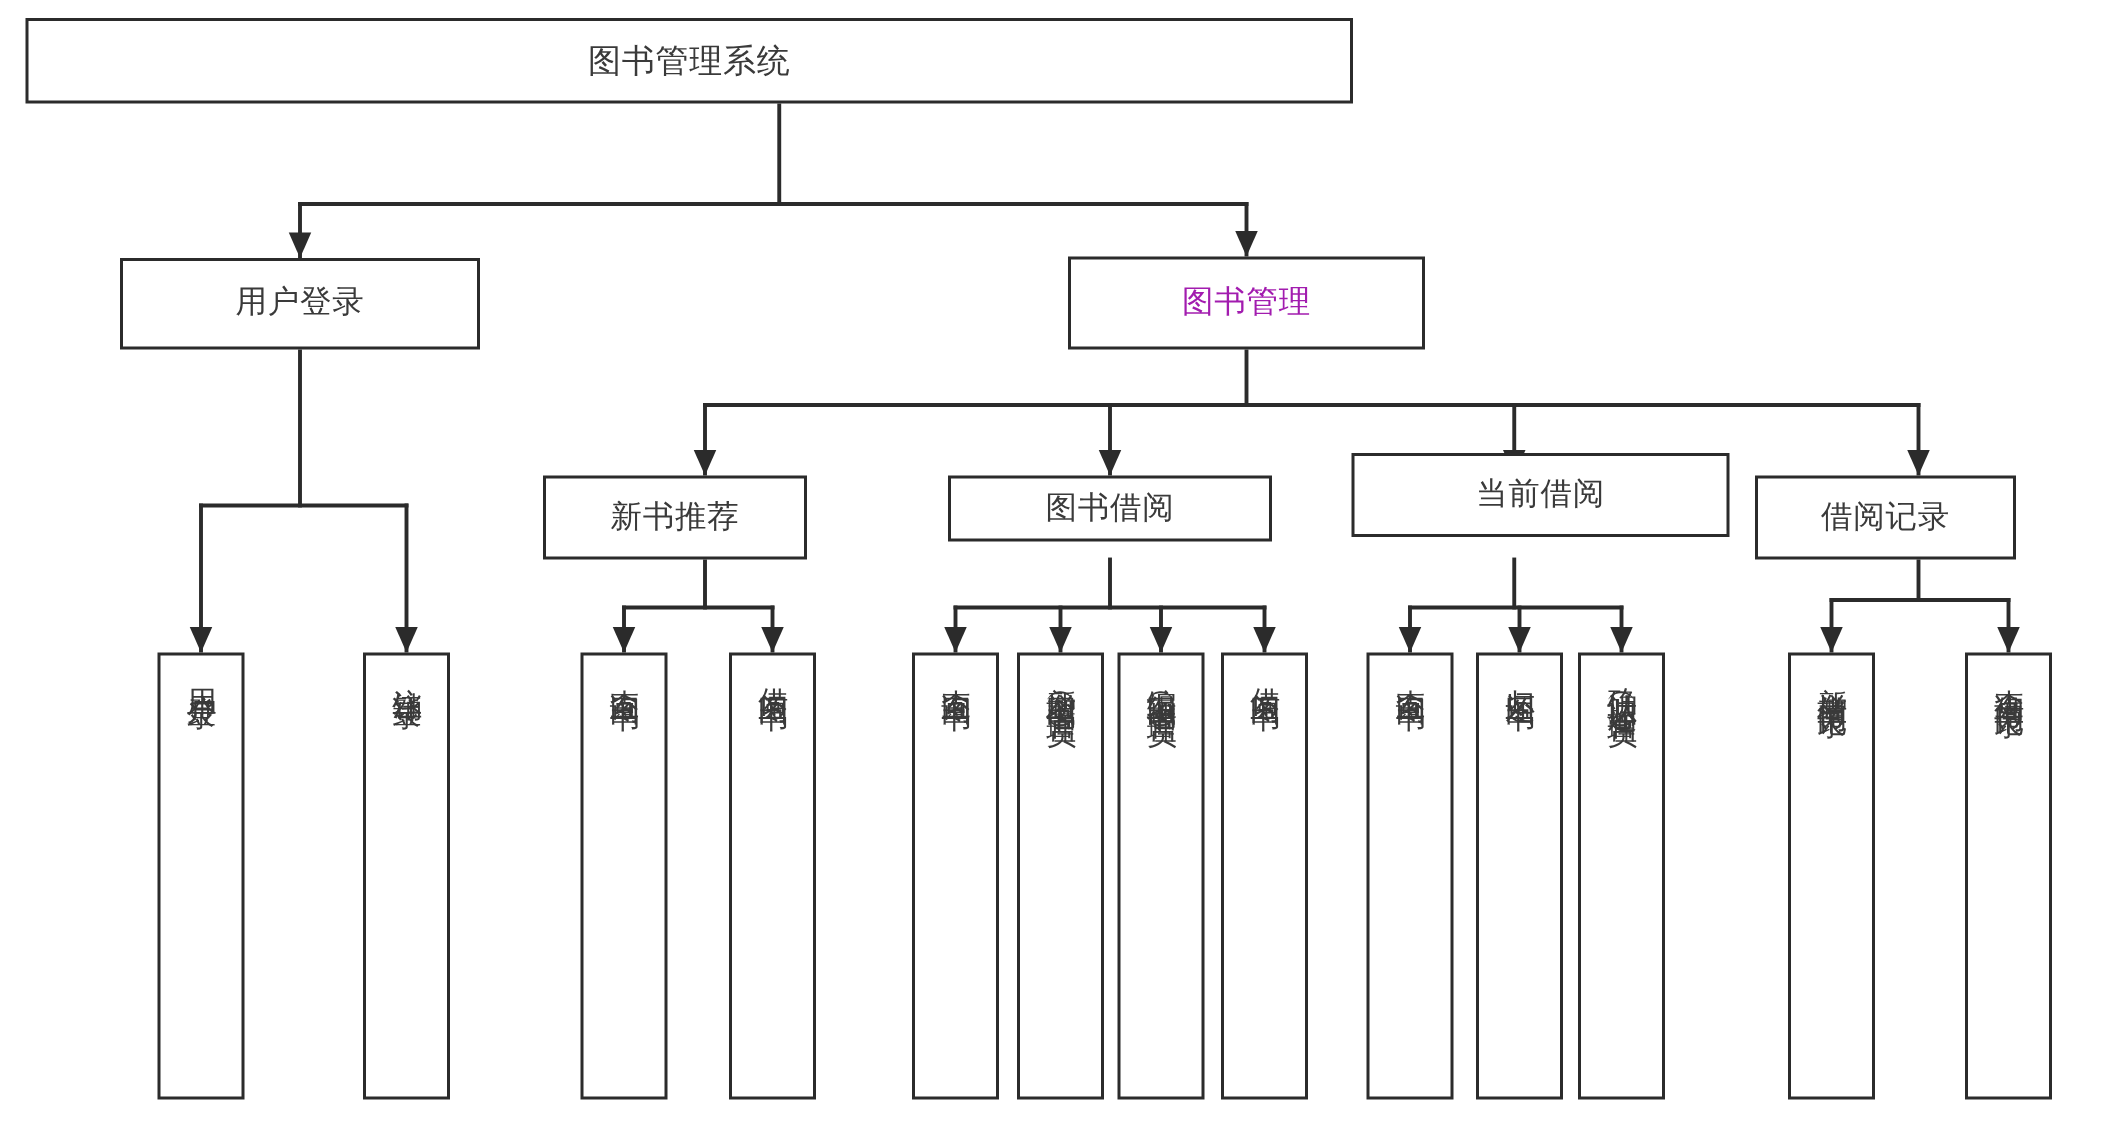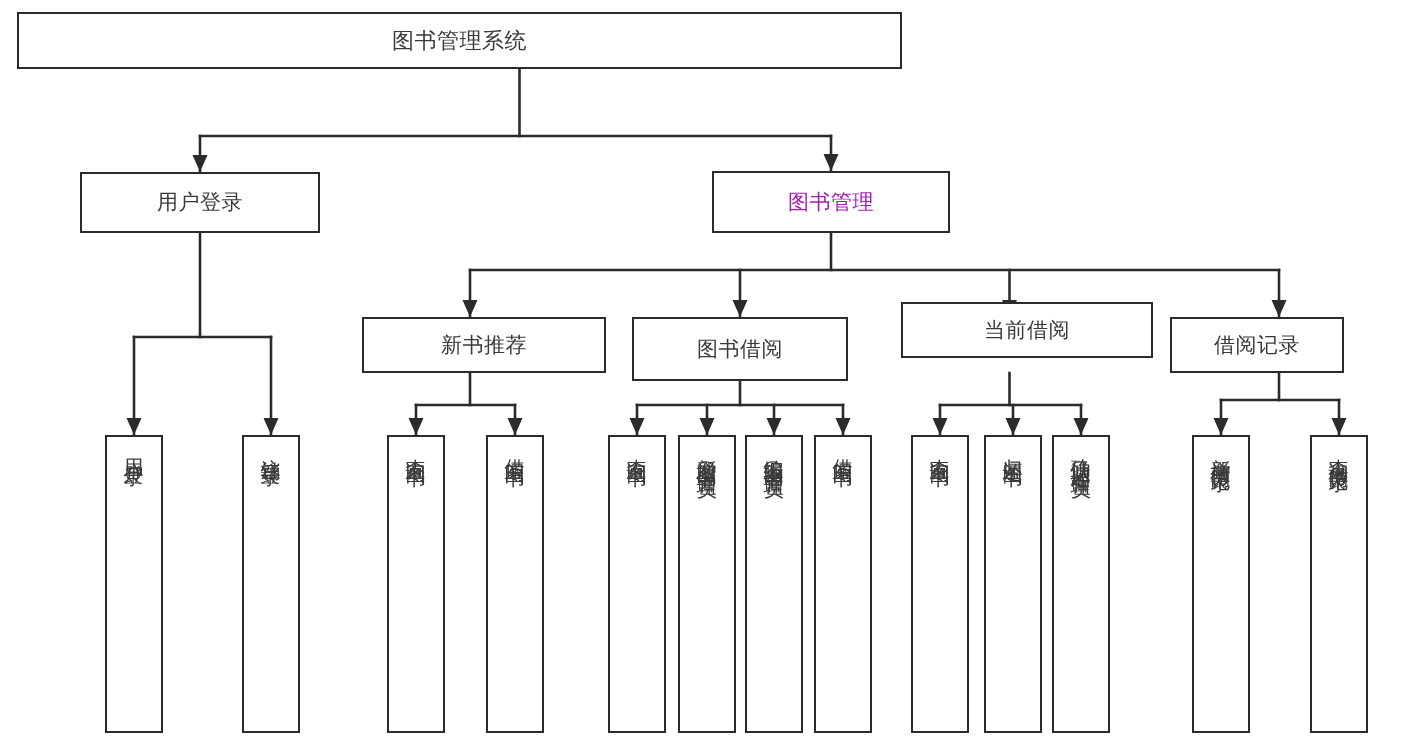--- a/index.html
+++ b/index.html
@@ -135,24 +135,24 @@
   <div id="nodes">
       <div class="node root" style="left: 17px; top: 12px; width: 885px; height: 57px; border-color: rgb(43, 43, 43); background: rgb(255, 255, 255);">
         <span class="node-label" style="color: rgb(58, 58, 58);">图书管理系统</span>
       </div>
       <div class="node branch" style="left: 80px; top: 172px; width: 240px; height: 61px; border-color: rgb(43, 43, 43); background: rgb(255, 255, 255);">
         <span class="node-label" style="color: rgb(58, 58, 58);">用户登录</span>
       </div>
       <div class="node branch" style="left: 712px; top: 171px; width: 238px; height: 62px; border-color: rgb(43, 43, 43); background: rgb(255, 255, 255);">
         <span class="node-label" style="color: #a21caf;">图书管理</span>
       </div>
-      <div class="node branch" style="left: 362px; top: 317px; width: 244px; height: 56px; border-color: rgb(43, 43, 43); background: rgb(255, 255, 255);">
+      <div class="node branch" style="left: 362px; top: 317px; width: 176px; height: 56px; border-color: rgb(43, 43, 43); background: rgb(255, 255, 255);">
         <span class="node-label" style="color: rgb(58, 58, 58);">新书推荐</span>
       </div>
-      <div class="node branch" style="left: 632px; top: 317px; width: 216px; height: 64px; border-color: rgb(43, 43, 43); background: rgb(255, 255, 255);">
+      <div class="node branch" style="left: 632px; top: 317px; width: 216px; height: 44px; border-color: rgb(43, 43, 43); background: rgb(255, 255, 255);">
         <span class="node-label" style="color: rgb(58, 58, 58);">图书借阅</span>
       </div>
       <div class="node branch" style="left: 901px; top: 302px; width: 252px; height: 56px; border-color: rgb(43, 43, 43); background: rgb(255, 255, 255);">
         <span class="node-label" style="color: rgb(58, 58, 58);">当前借阅</span>
       </div>
       <div class="node branch" style="left: 1170px; top: 317px; width: 174px; height: 56px; border-color: rgb(43, 43, 43); background: rgb(255, 255, 255);">
         <span class="node-label" style="color: rgb(58, 58, 58);">借阅记录</span>
       </div>
       <div class="node leaf" style="left: 105px; top: 435px; width: 58px; height: 298px; border-color: rgb(43, 43, 43); background: rgb(255, 255, 255);">
         <span class="node-label" style="color: rgb(58, 58, 58);">用户登录</span>

